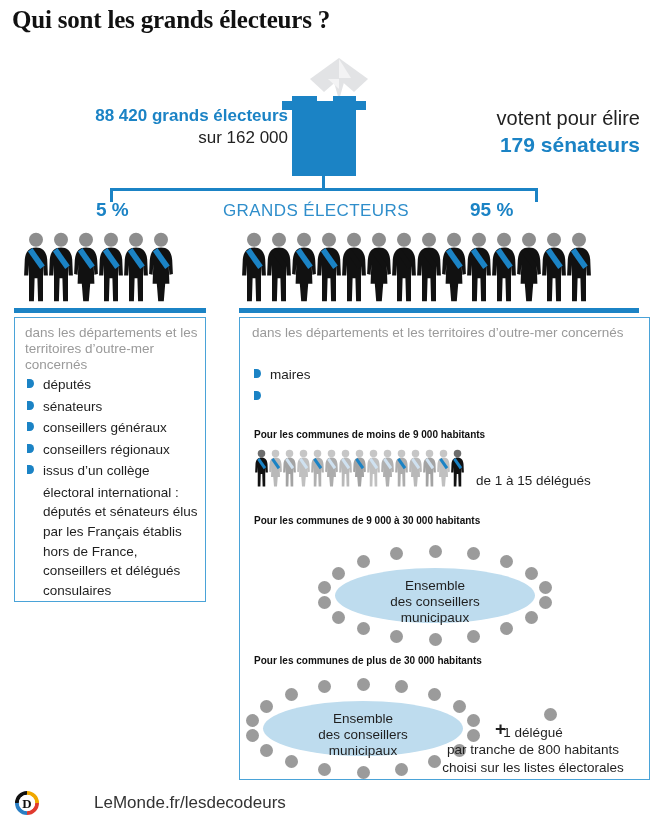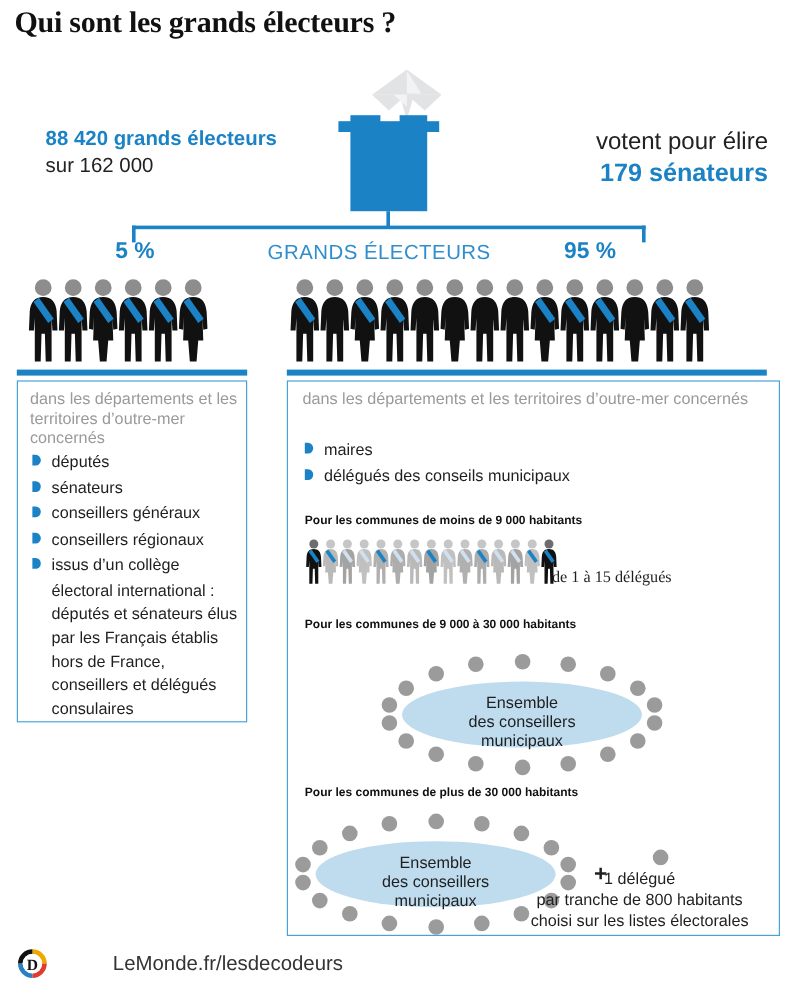--- a/index.html
+++ b/index.html
@@ -35,21 +35,21 @@
 
   .pct{position:absolute;font-weight:bold;font-size:19px;color:#1b83c5;}
   .pct-left{left:96px;top:199px;}
   .pct-right{left:470px;top:199px;}
   .ge-label{
     position:absolute;left:223px;top:201px;
     font-size:17px;color:#2f8ecb;letter-spacing:0.4px;
   }
 
   
-  .lead-left{position:absolute;left:38px;top:105px;width:250px;text-align:left;line-height:1.32;}
+  .lead-left{position:absolute;left:38px;top:105px;width:250px;text-align:right;line-height:1.32;}
   .lead-left .b{font-weight:bold;font-size:17px;color:#1b83c5;display:block;}
   .lead-left .n{font-size:17px;color:#222;display:block;}
   .lead-right{position:absolute;left:430px;top:105px;width:210px;text-align:right;line-height:1.32;}
   .lead-right .n{font-size:20px;color:#222;display:block;}
   .lead-right .b{font-weight:bold;font-size:21px;color:#1b83c5;display:block;}
 
   
   .people{position:absolute;display:flex;align-items:flex-end;}
   .people-left{left:22px;top:232px;}
   .people-right{left:240px;top:232px;}
@@ -84,21 +84,21 @@
 
   
   .sec-h{
     position:absolute;font-weight:bold;font-size:10px;color:#111;
   }
   .h1{left:14px;top:111px;}
   .h2{left:14px;top:197px;}
   .h3{left:14px;top:337px;}
 
   .mini-row{position:absolute;left:14px;top:131px;display:flex;align-items:flex-end;}
-  .mini-cap{position:absolute;left:220px;top:155px;font-size:13.5px;color:#1f1f1f;font-family:Liberation Serif, serif;}
+  .mini-cap{position:absolute;left:236px;top:155px;font-size:13.5px;color:#1f1f1f;}
 
   
   .cluster{position:absolute;}
   .cluster .ell{
     position:absolute;background:#bedcee;border-radius:50%;
   }
   .cluster .dot{position:absolute;background:#9b9b9b;border-radius:50%;}
   .cluster .lbl{
     position:absolute;text-align:center;font-size:13.5px;line-height:1.2;color:#1f1f1f;
   }
@@ -273,21 +273,21 @@
       <div class="sub-note">électoral international : députés et sénateurs élus par les Français établis hors de France, conseillers et délégués consulaires</div>
     </div>
   </div>
 
   <div class="bar bar-right"></div>
   <div class="panel panel-right">
     <div class="muted">dans les départements et les territoires d’outre-mer concernés</div>
     <div class="list-right">
       <ul class="blist">
           <li><span class="arw"></span><span>maires</span></li>
-          <li><span class="arw"></span><span>délégués des conseils municipaux</span></li>
+          <li><span class="arw"></span></li>
         </ul>
     </div>
 
     <div class="sec-h h1">Pour les communes de moins de 9 000 habitants</div>
     <div class="mini-row">
         <svg viewBox="0 0 40 100" width="15" height="38" style="margin-left: 0px;">
           <circle cx="20" cy="11" r="10" fill="#6d6d6d"></circle>
           <path d="M20 22 C10 22 5 28 4 39 L3 62 L9 62 L10 47 L10 99 L17 99 L18 66 L22 66 L23 99 L30 99 L30 47 L31 62 L37 62 L36 39 C35 28 30 22 20 22 Z" fill="#111111"></path>
           <path d="M8.5 28 L15 23 L32.5 48 L26 53 Z" fill="#1b83c5"></path>
         </svg>

